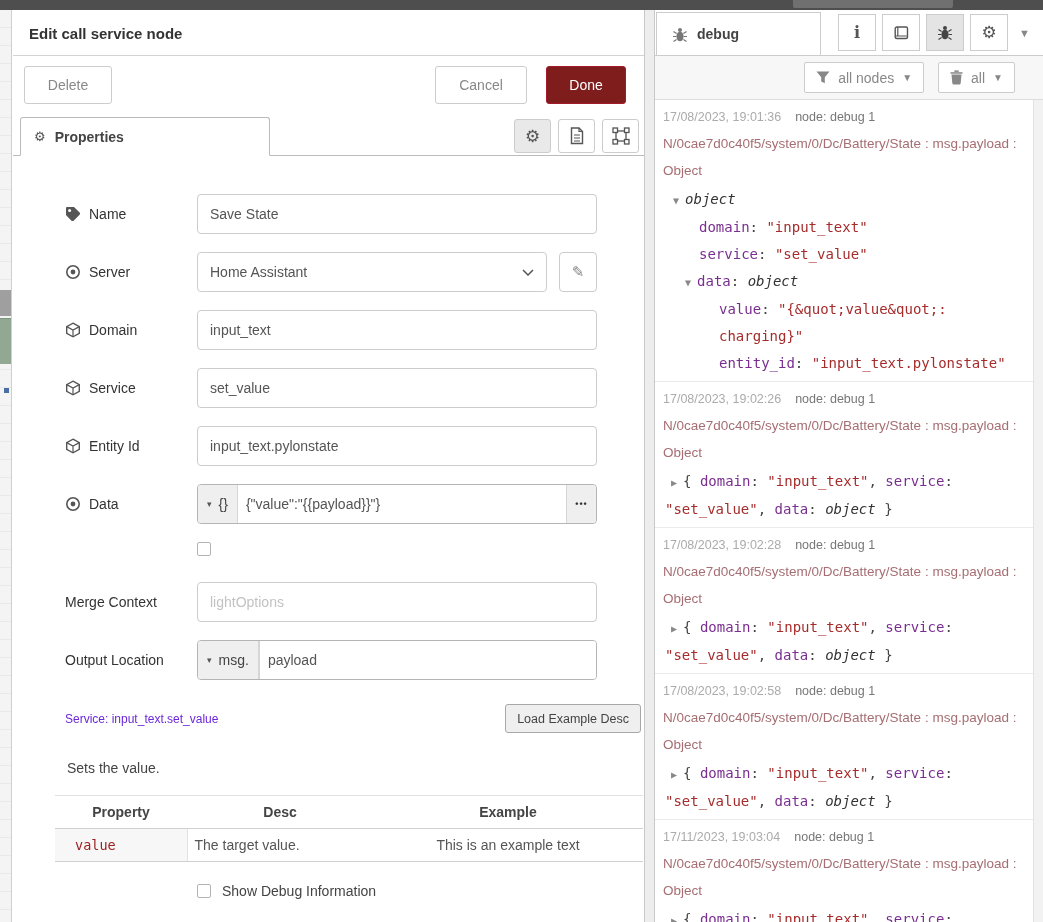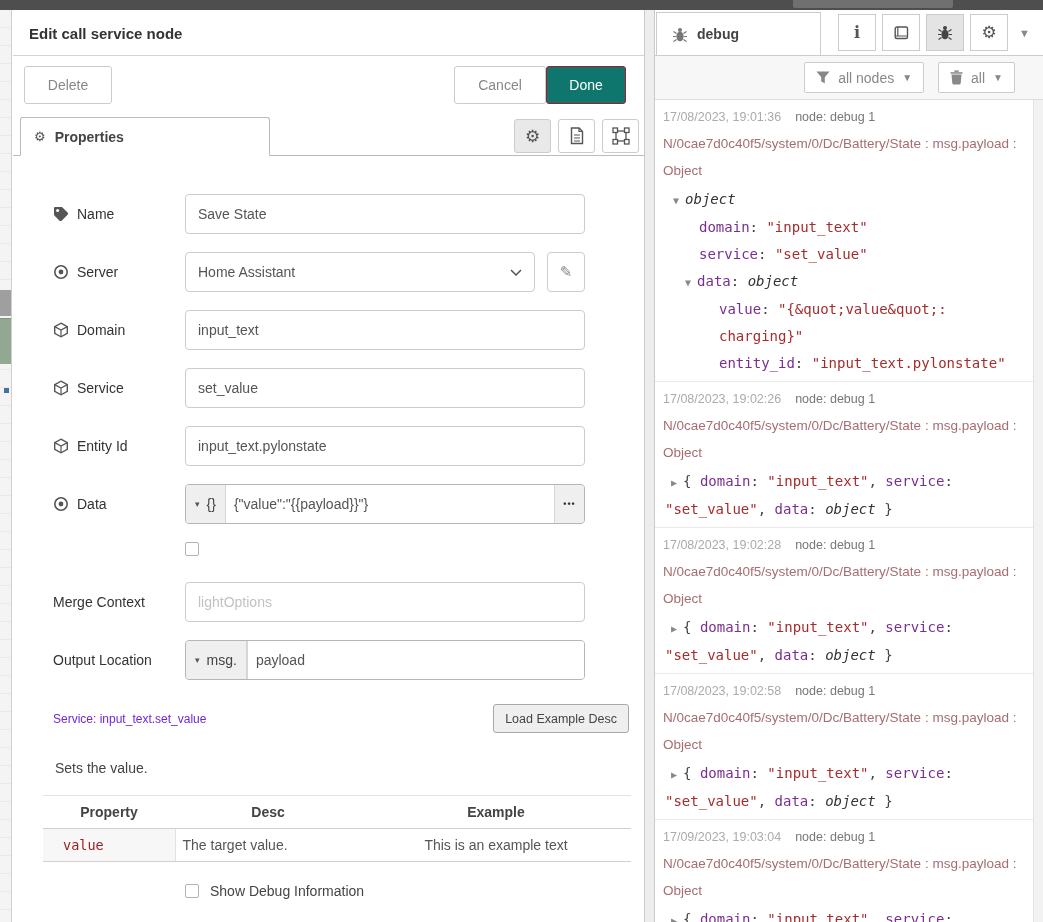--- a/index.html
+++ b/index.html
@@ -22,33 +22,33 @@
 
   
   .dialog { position:absolute; left:13px; top:10px; width:631px; height:664px; background:#fff; }
   .dlg-header { padding:15px 16px 13px 16px; font-size:15px; font-weight:bold; color:#333;
     border-bottom:1px solid #d3d3d3; }
   .dlg-buttonbar { height:57px; padding:10px 18px 0 11px; display:flex; align-items:flex-start; }
   .btn { display:inline-flex; align-items:center; justify-content:center; height:38px;
     border:1px solid #ccc; border-radius:3px; background:#fff; color:#888; font-size:14px; cursor:pointer; }
   .btn-delete { width:88px; }
   .btn-cancel { width:92px; margin-left:auto; }
-  .btn-done { width:80px; background:#0f766e; border-color:#a31a2b; color:#fff; }
+  .btn-done { width:80px; margin-left:19px; background:#7f1d1d; border-color:#a31a2b; color:#fff; }
 
   .dlg-tabrow { position:relative; height:39px; border-bottom:1px solid #bbb; margin-top:4px; }
   .tab-properties { position:absolute; left:7px; bottom:-1px; width:250px; height:39px; background:#fff;
     border:1px solid #bbb; border-bottom:1px solid #fff; border-radius:3px 3px 0 0;
     display:flex; align-items:center; gap:9px; padding-left:13px; font-size:14px; font-weight:bold; color:#444; }
   .tab-gear { font-size:13px; color:#555; font-weight:normal; }
   .tray-btns { position:absolute; right:5px; top:2px; display:flex; gap:7px; }
   .tray-btn { width:37px; height:34px; border:1px solid #ccc; border-radius:3px; background:#fff;
     display:flex; align-items:center; justify-content:center; color:#555; font-size:17px; cursor:pointer; }
   .tray-btn.active { background:#e9e9e9; }
 
-  .dlg-form { padding:38px 0 0 40px; }
+  .dlg-form { padding:38px 0 0 52px; }
   .form-row { display:flex; align-items:center; margin-bottom:18px; }
   .f-label { width:132px; display:flex; align-items:center; gap:8px; font-size:14px; color:#333; }
   .f-label svg { flex:0 0 auto; }
   .f-input { width:400px; height:40px; border:1px solid #ccc; border-radius:4px; font-size:14px; color:#555;
     padding:0 12px; font-family:"Liberation Sans",sans-serif; background:#fff; }
   .f-input::placeholder { color:#c2c2c2; }
   .f-select { width:350px; height:40px; border:1px solid #ccc; border-radius:4px; background:#fff;
     display:flex; align-items:center; padding:0 12px; font-size:14px; color:#555; cursor:pointer; }
   .f-select .chev { margin-left:auto; }
   .btn-edit-server { width:38px; height:40px; margin-left:12px; border:1px solid #ccc; border-radius:4px;
@@ -395,21 +395,21 @@
       </div>
       <div class="msg">
         <div class="msg-meta"><span>17/08/2023, 19:02:58</span><span class="msg-node">node: debug 1</span></div>
         <div class="msg-topic">N/0cae7d0c40f5/system/0/Dc/Battery/State : msg.payload : Object</div>
         <div class="msg-body">
           <div class="line c0"><span class="t-caret">▶ </span><span class="t-plain">{ </span><span class="t-key">domain</span><span class="t-plain">: </span><span class="t-str">"input_text"</span><span class="t-plain">, </span><span class="t-key">service</span><span class="t-plain">:</span></div>
           <div class="line c1"><span class="t-str">"set_value"</span><span class="t-plain">, </span><span class="t-key">data</span><span class="t-plain">: </span><span class="t-obj">object</span><span class="t-plain"> }</span></div>
         </div>
       </div>
       <div class="msg">
-        <div class="msg-meta"><span>17/09/2023, 19:03:04</span><span class="msg-node">node: debug 1</span></div>
+        <div class="msg-meta"><span>17/11/2023, 19:03:04</span><span class="msg-node">node: debug 1</span></div>
         <div class="msg-topic">N/0cae7d0c40f5/system/0/Dc/Battery/State : msg.payload : Object</div>
         <div class="msg-body">
           <div class="line c0"><span class="t-caret">▶ </span><span class="t-plain">{ </span><span class="t-key">domain</span><span class="t-plain">: </span><span class="t-str">"input_text"</span><span class="t-plain">, </span><span class="t-key">service</span><span class="t-plain">:</span></div>
         </div>
       </div>
       <div class="scroll-track"></div>
   </div>
 </div>
 
 </body></html>

